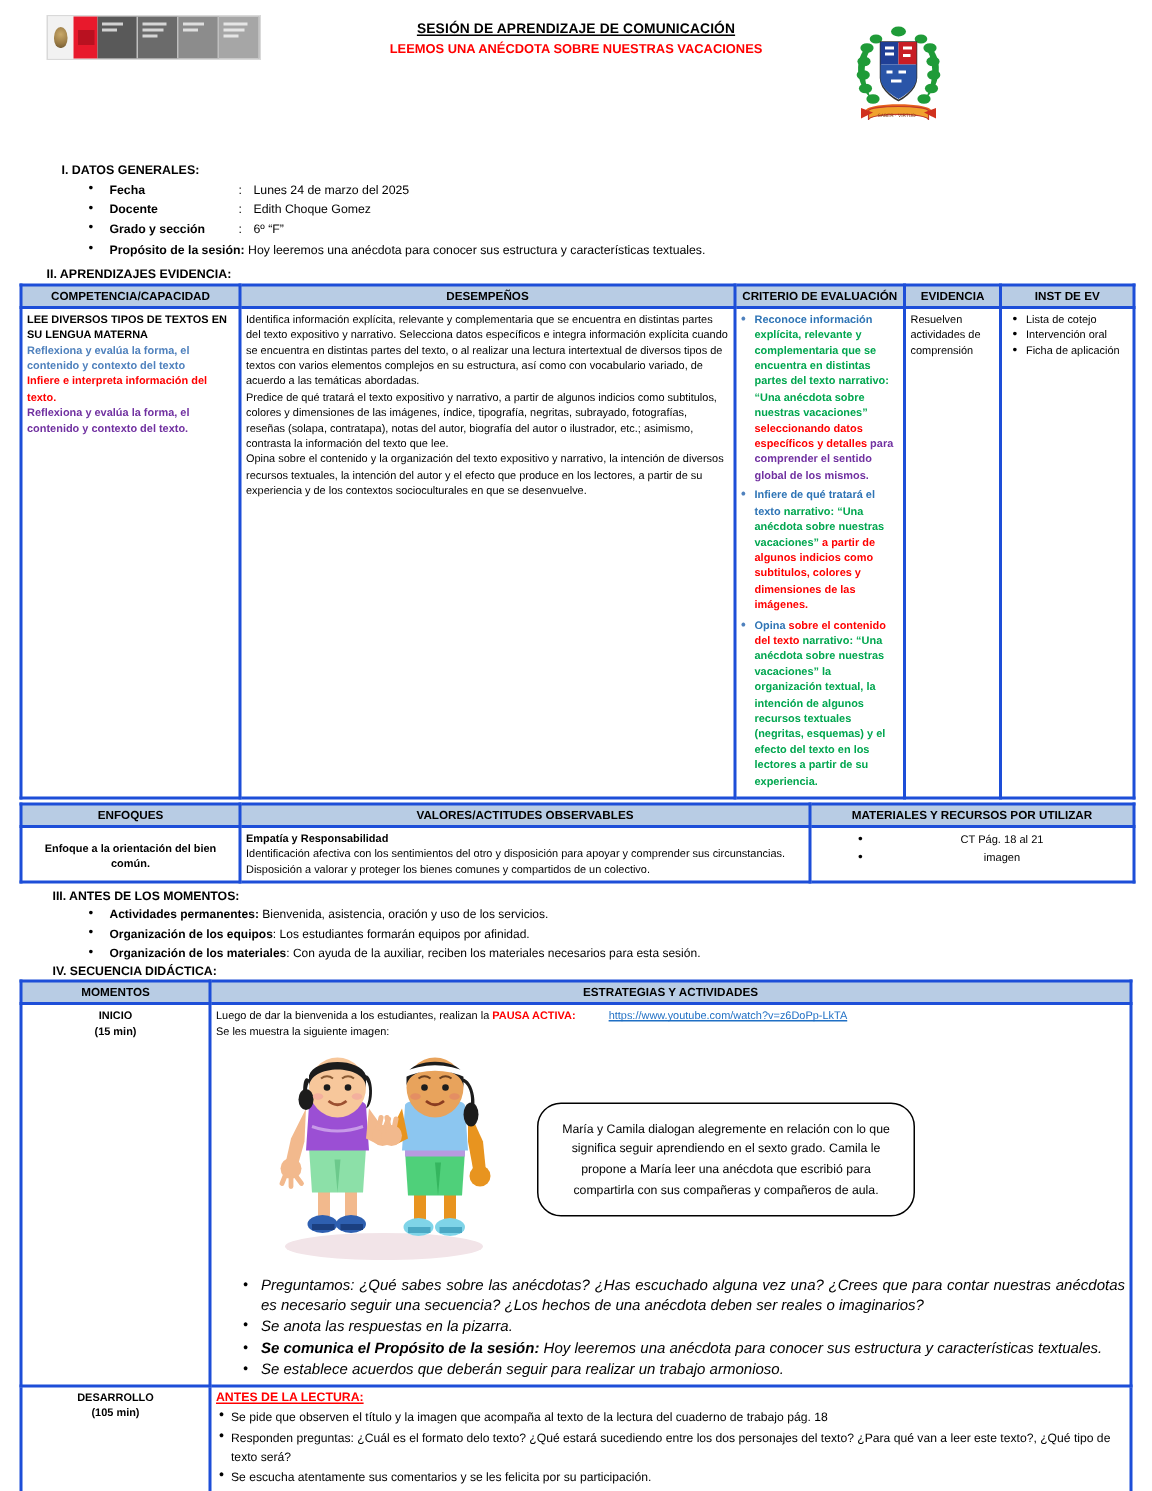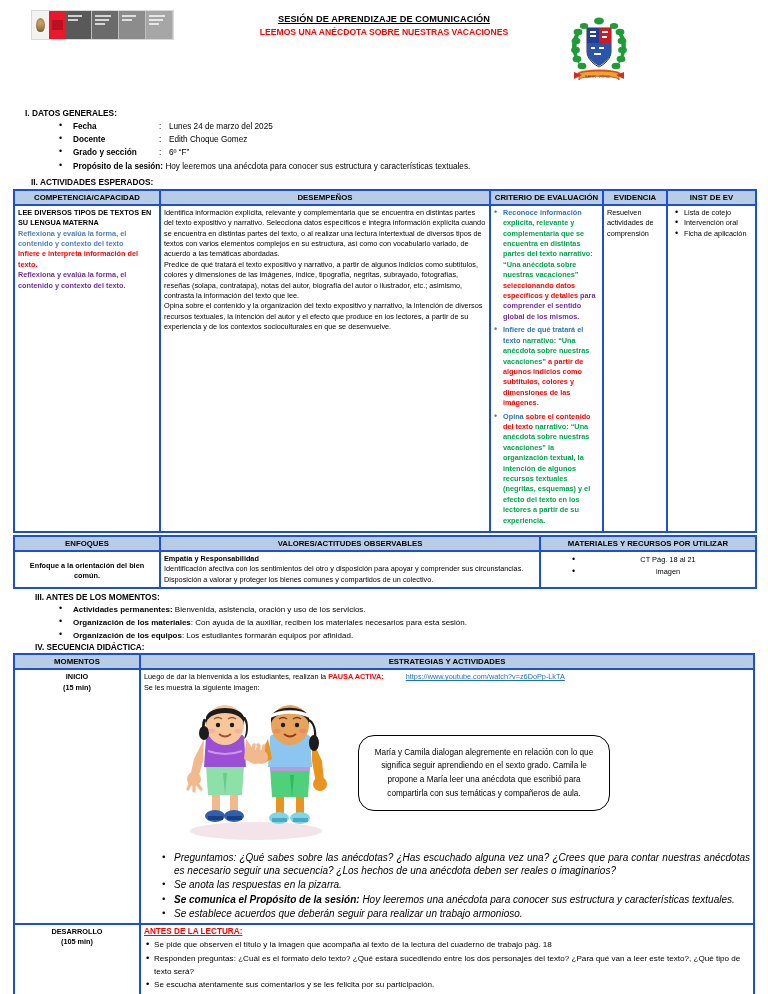--- a/index.html
+++ b/index.html
@@ -47,21 +47,21 @@
     text-decoration: underline; color: #000;
   }
   .doc-subtitle {
     font-weight: bold; font-size: 8.6px; color: #ff0000; margin-top: 3px;
   }
 
   .emblem { position: absolute; right: 122px; top: 4px; width: 68px; height: 76px; }
 
   
   .sec-head { font-weight: bold; font-size: 8.3px; margin: 4px 0 2px 30px; }
-  .sec-head.flush { margin-left: 12px; }
+  .sec-head.flush { margin-left: 28px; }
   ul.dg { list-style: none; margin: 0; padding: 0 0 0 46px; }
   ul.dg li { position: relative; font-size: 8.2px; line-height: 13.2px; padding-left: 14px; }
   ul.dg li::before {
     content: "\2022"; position: absolute; left: 0; top: -1px; font-size: 9px;
   }
   .dg-lab { font-weight: bold; display: inline-block; }
   .dg-lab.w { width: 86px; }
   .dg-col { display: inline-block; width: 10px; }
 
   
@@ -229,21 +229,21 @@
     </li>
     <li>
       <span class="dg-lab w">Grado y sección</span><span class="dg-col">:</span><span>6º “F”</span>
     </li>
     <li>
       <span class="dg-lab">Propósito de la sesión:</span>
       <span>Hoy leeremos una anécdota para conocer sus estructura y características textuales.</span>
     </li>
   </ul>
 
-  <div class="sec-head flush" style="margin-left:18px">II. ACTIVIDADES ESPERADOS:</div>
+  <div class="sec-head flush" style="margin-left:18px">II. APRENDIZAJES EVIDENCIA:</div>
 
   <table class="t">
     <colgroup>
       <col style="width:146px">
         <col style="width:330px">
         <col style="width:113px">
         <col style="width:64px">
         <col style="width:89px">
     </colgroup>
     <thead>
@@ -328,24 +328,24 @@
     </tbody>
   </table>
 
   <div class="sec3">
     <div class="sec3-title">III.  ANTES DE LOS MOMENTOS:</div>
     <ul class="am">
       <li>
         <b>Actividades permanentes:</b><span> Bienvenida, asistencia, oración y uso de los servicios.</span>
       </li>
       <li>
-        <b>Organización de los materiales</b><span>: Con ayuda de la auxiliar, reciben los materiales necesarios para esta sesión.</span>
+        <b>Organización de los equipos</b><span>: Los estudiantes formarán equipos por afinidad.</span>
       </li>
       <li>
-        <b>Organización de los equipos</b><span>: Los estudiantes formarán equipos por afinidad.</span>
+        <b>Organización de los materiales</b><span>: Con ayuda de la auxiliar, reciben los materiales necesarios para esta sesión.</span>
       </li>
     </ul>
     <div class="sec3-title" style="margin-top:1px">IV.  SECUENCIA DIDÁCTICA:</div>
   </div>
 
   <table class="t" style="margin-top:1px">
     <colgroup>
         <col class="seq-th-mom" style="width:126px">
         <col>
       </colgroup>
@@ -425,21 +425,21 @@
                 <ellipse cx="146" cy="40" rx="5" ry="8" fill="#1c1c1c"></ellipse>
                 <circle cx="115" cy="22" r="2.2" fill="#1c1c1c"></circle>
                 <circle cx="129" cy="22" r="2.2" fill="#1c1c1c"></circle>
                 <path d="M111 16 q4 -3 8 0 M125 16 q4 -3 8 0" stroke="#6b4020" stroke-width="1.4" fill="none"></path>
                 <path d="M116 31 q6 5 12 0" stroke="#8a3c20" stroke-width="1.8" fill="none"></path>
                 <ellipse cx="109" cy="28" rx="3.5" ry="2.2" fill="#e07a6a" opacity=".5"></ellipse>
                 <ellipse cx="135" cy="28" rx="3.5" ry="2.2" fill="#e07a6a" opacity=".5"></ellipse>
               </g>
             </svg>
 
-            <div class="bubble">María y Camila dialogan alegremente en relación con lo que significa seguir aprendiendo en el sexto grado. Camila le propone a María leer una anécdota que escribió para compartirla con sus temáticas y compañeros de aula.</div>
+            <div class="bubble">María y Camila dialogan alegremente en relación con lo que significa seguir aprendiendo en el sexto grado. Camila le propone a María leer una anécdota que escribió para compartirla con sus compañeras y compañeros de aula.</div>
           </div>
 
           <ul class="act">
             <li class="just">Preguntamos: ¿Qué sabes sobre las anécdotas? ¿Has escuchado alguna vez una? ¿Crees que para contar nuestras anécdotas es necesario seguir una secuencia? ¿Los hechos de una anécdota deben ser reales o imaginarios?</li>
             <li>Se anota las respuestas en la pizarra.</li>
             <li>
               <b>Se comunica el Propósito de la sesión:</b><span> Hoy leeremos una anécdota para conocer sus estructura y características textuales.</span>
             </li>
             <li>Se establece acuerdos que deberán seguir para realizar un trabajo armonioso.</li>
           </ul>

